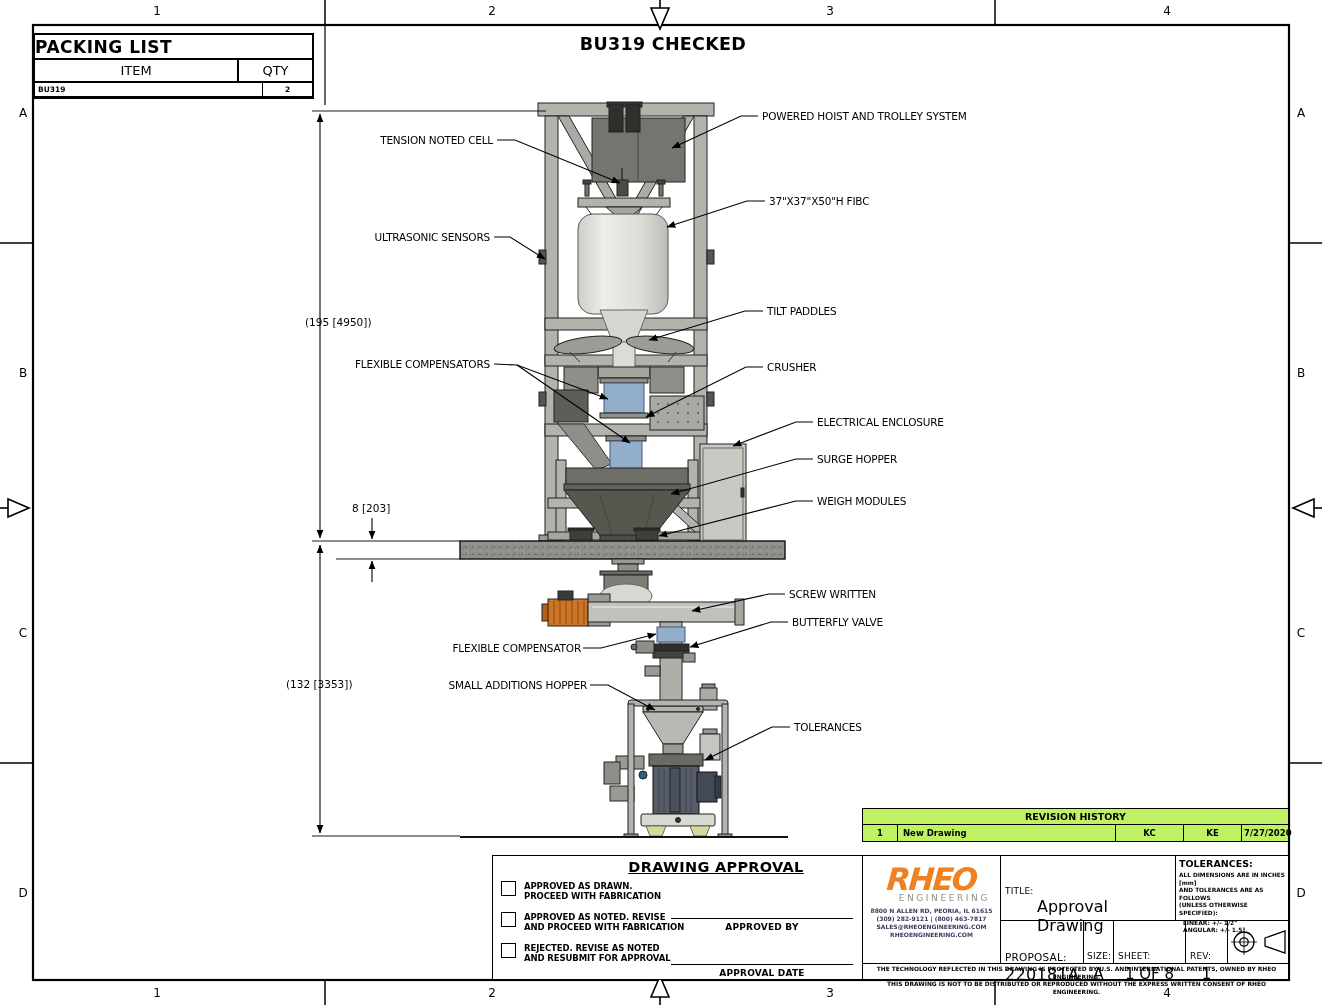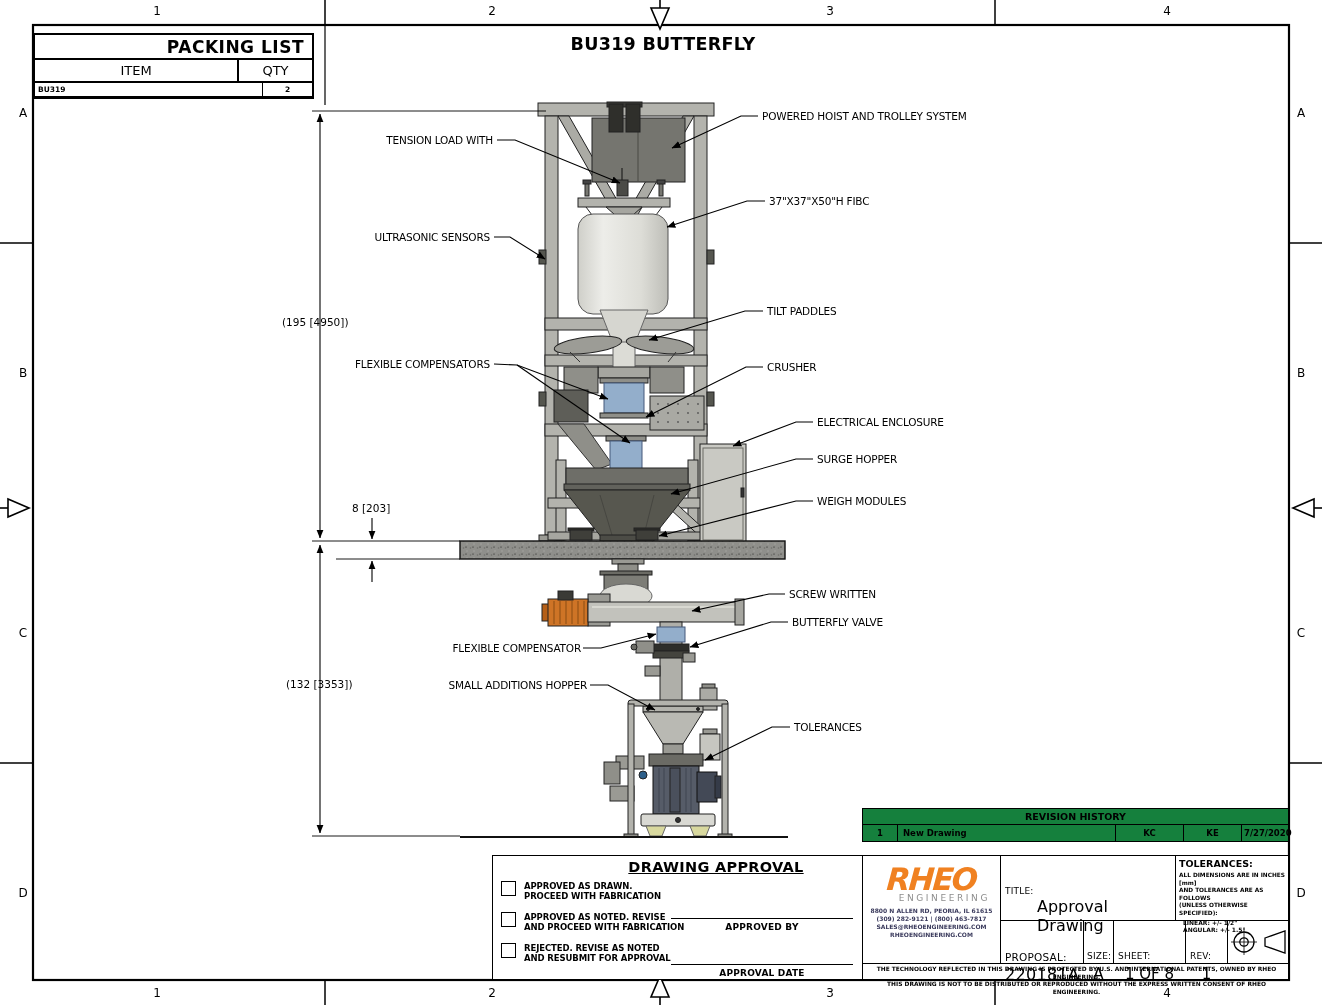--- a/index.html
+++ b/index.html
@@ -4,34 +4,34 @@
 <style>
   html,body{margin:0;padding:0;background:#e8e8e8;}
   .sheet{position:relative;width:1322px;height:1005px;background:#ffffff;overflow:hidden;
          font-family:"DejaVu Sans","Liberation Sans",sans-serif;color:#000;}
   .abs{position:absolute;}
   svg{display:block;}
   
   .zone{position:absolute;font-size:12px;width:30px;text-align:center;color:#000;}
   
   .packing{position:absolute;left:33px;top:33px;width:281px;border:2px solid #000;background:#fff;box-sizing:border-box;}
-  .packing-title{font-size:17px;font-weight:bold;text-align:right;padding:2px 8px 1px 0;border-bottom:2px solid #000;letter-spacing:.5px;}
+  .packing-title{font-size:17px;font-weight:bold;text-align:left;padding:2px 8px 1px 0;border-bottom:2px solid #000;letter-spacing:.5px;}
   .packing-head{display:flex;border-bottom:2px solid #000;}
   .ph-item{flex:1;text-align:center;font-size:13px;padding:3px 0;}
   .ph-qty{width:49px;border-left:2px solid #000;text-align:center;font-size:13px;padding:3px 12px;}
   .packing-row{display:flex;border-bottom:1px solid #000;font-size:7.5px;font-weight:bold;}
   .pr-item{flex:1;padding:2px 3px;}
   .pr-qty{width:49px;border-left:1px solid #000;text-align:center;padding:2px 0;}
   
   .main-title{position:absolute;left:340px;top:34px;width:646px;text-align:center;font-size:17.5px;font-weight:bold;letter-spacing:.3px;}
   
   .callout{position:absolute;font-size:10.5px;white-space:nowrap;letter-spacing:-0.2px;}
   .dim{position:absolute;font-size:10.5px;white-space:nowrap;}
   
-  .rev{position:absolute;left:862px;top:808px;width:427px;border:1.5px solid #000;background:#15803d;box-sizing:border-box;}
+  .rev{position:absolute;left:862px;top:808px;width:427px;border:1.5px solid #000;background:#bef264;box-sizing:border-box;}
   .rev-title{font-size:9.5px;font-weight:bold;text-align:center;border-bottom:1.5px solid #000;padding:2px 0;}
   .rev-row{display:flex;font-size:8.5px;font-weight:bold;}
   .rev-row.hdr{border-bottom:1.5px solid #000;}
   .rc{padding:3px 2px;text-align:center;box-sizing:border-box;}
   .rc+.rc{border-left:1.5px solid #000;}
   .rc.c-rev{width:34px;}
   .rc.c-desc{flex:1;}
   .rc.c-desc.val{text-align:left;padding-left:5px;}
   .rc.c-drawn{width:68px;}
   .rc.c-chk{width:58px;}
@@ -342,39 +342,39 @@
     <div class="packing-head">
       <div class="ph-item">ITEM</div>
       <div class="ph-qty">QTY</div>
     </div>
     <div class="packing-row">
       <div class="pr-item">BU319</div>
       <div class="pr-qty">2</div>
     </div>
   </div>
 
-  <div class="main-title">BU319 BUTTERFLY</div>
-
-  <div class="callout" style="right:829px;top:134px;text-align:right;">TENSION LOAD WITH</div>
+  <div class="main-title">BU319 CHECKED</div>
+
+  <div class="callout" style="right:829px;top:134px;text-align:right;">TENSION NOTED CELL</div>
   <div class="callout" style="right:832px;top:231px;text-align:right;">ULTRASONIC SENSORS</div>
   <div class="callout" style="left:762px;top:110px;">POWERED HOIST AND TROLLEY SYSTEM</div>
   <div class="callout" style="left:769px;top:195px;">37"X37"X50"H FIBC</div>
   <div class="callout" style="left:767px;top:305px;">TILT PADDLES</div>
   <div class="callout" style="right:832px;top:358px;text-align:right;">FLEXIBLE COMPENSATORS</div>
   <div class="callout" style="left:767px;top:361px;">CRUSHER</div>
   <div class="callout" style="left:817px;top:416px;text-align:center;">ELECTRICAL ENCLOSURE</div>
   <div class="callout" style="left:817px;top:453px;">SURGE HOPPER</div>
   <div class="callout" style="left:817px;top:495px;">WEIGH MODULES</div>
   <div class="callout" style="left:789px;top:588px;">SCREW WRITTEN</div>
   <div class="callout" style="left:792px;top:616px;">BUTTERFLY VALVE</div>
   <div class="callout" style="right:741px;top:642px;text-align:right;">FLEXIBLE COMPENSATOR</div>
   <div class="callout" style="right:735px;top:679px;text-align:right;">SMALL ADDITIONS HOPPER</div>
   <div class="callout" style="left:794px;top:721px;">TOLERANCES</div>
 
-  <div class="dim" style="left:282px;top:316px;">(195 [4950])</div>
+  <div class="dim" style="left:305px;top:316px;">(195 [4950])</div>
   <div class="dim" style="left:352px;top:502px;">8 [203]</div>
   <div class="dim" style="left:286px;top:678px;">(132 [3353])</div>
 
   <div class="rev">
     <div class="rev-title">REVISION HISTORY</div>
     <div class="rev-row">
       <div class="rc c-rev">1</div>
       <div class="rc c-desc val">New Drawing</div>
       <div class="rc c-drawn">KC</div>
       <div class="rc c-chk">KE</div>

